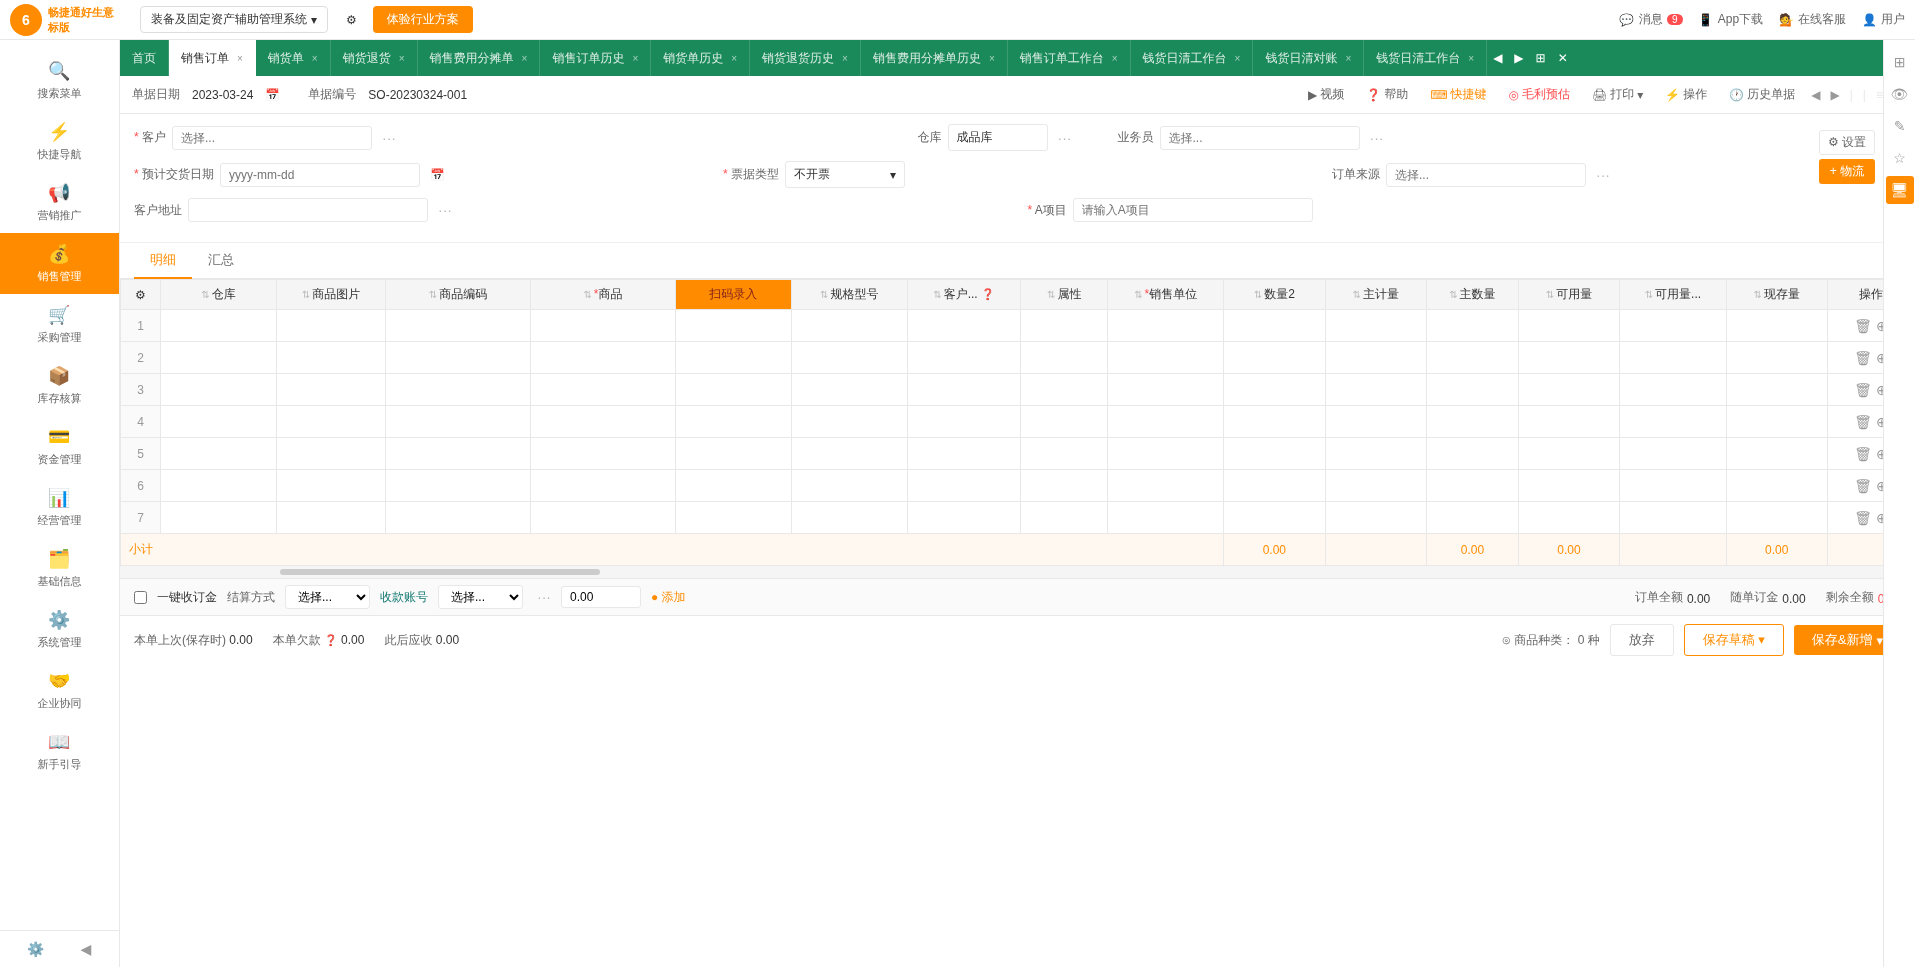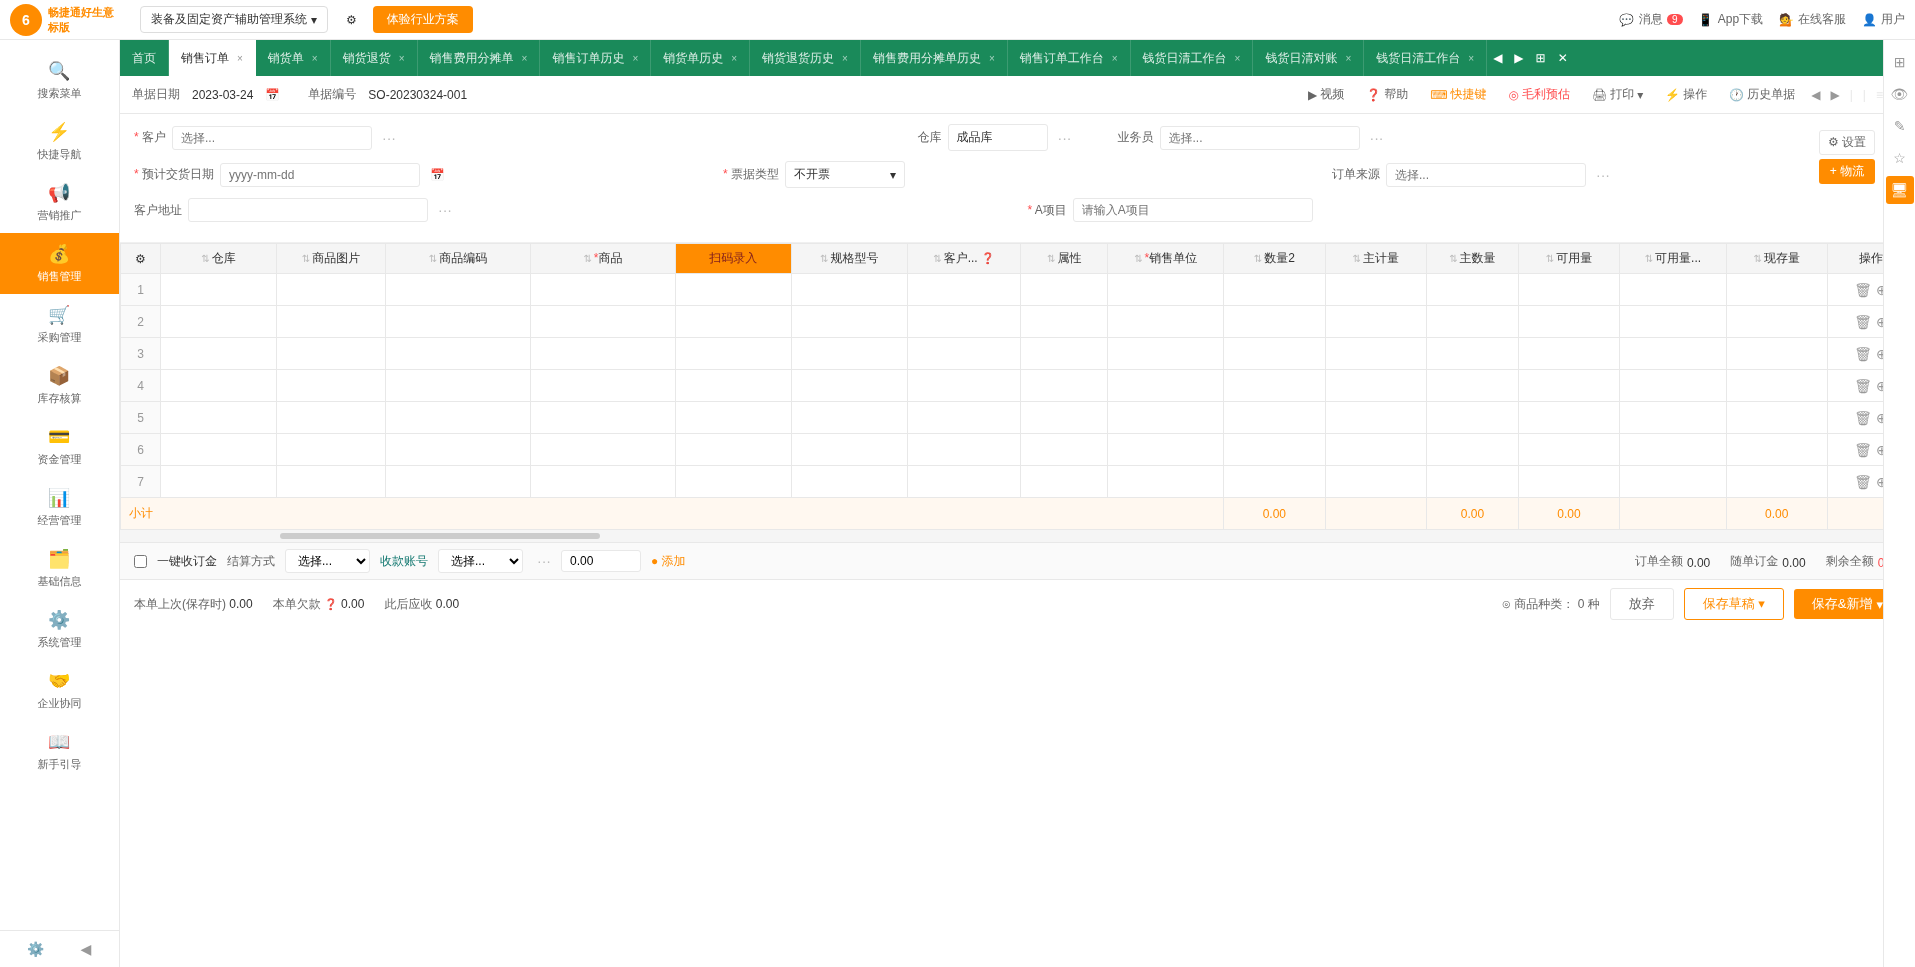--- a/index.html
+++ b/index.html
@@ -378,20 +378,28 @@
           <span class="form-dots">···</span>
         </div>
         <div class="form-field" style="margin-left:20px;">
           <span class="form-label required">A项目</span>
           <input class="form-input" type="text" style="max-width: 240px;" placeholder="请输入A项目">
         </div>
       </div>
 
     </div>
 
+    <div class="detail-tabs">
+      <div class="detail-tab active">
+        <span>明细</span>
+      </div>
+      <div class="detail-tab">
+        <span>汇总</span>
+      </div>
+    </div>
 
     <div class="table-wrap">
       <table>
         <thead>
           <tr>
             <th class="col-gear">⚙</th>
             <th class="col-warehouse"><span class="sort-arrows">⇅</span>仓库</th>
             <th class="col-img"><span class="sort-arrows">⇅</span>商品图片</th>
             <th class="col-code"><span class="sort-arrows">⇅</span>商品编码</th>
             <th class="col-product"><span class="sort-arrows">⇅</span><span style="color:#ff4d4f;">*</span>商品</th>

